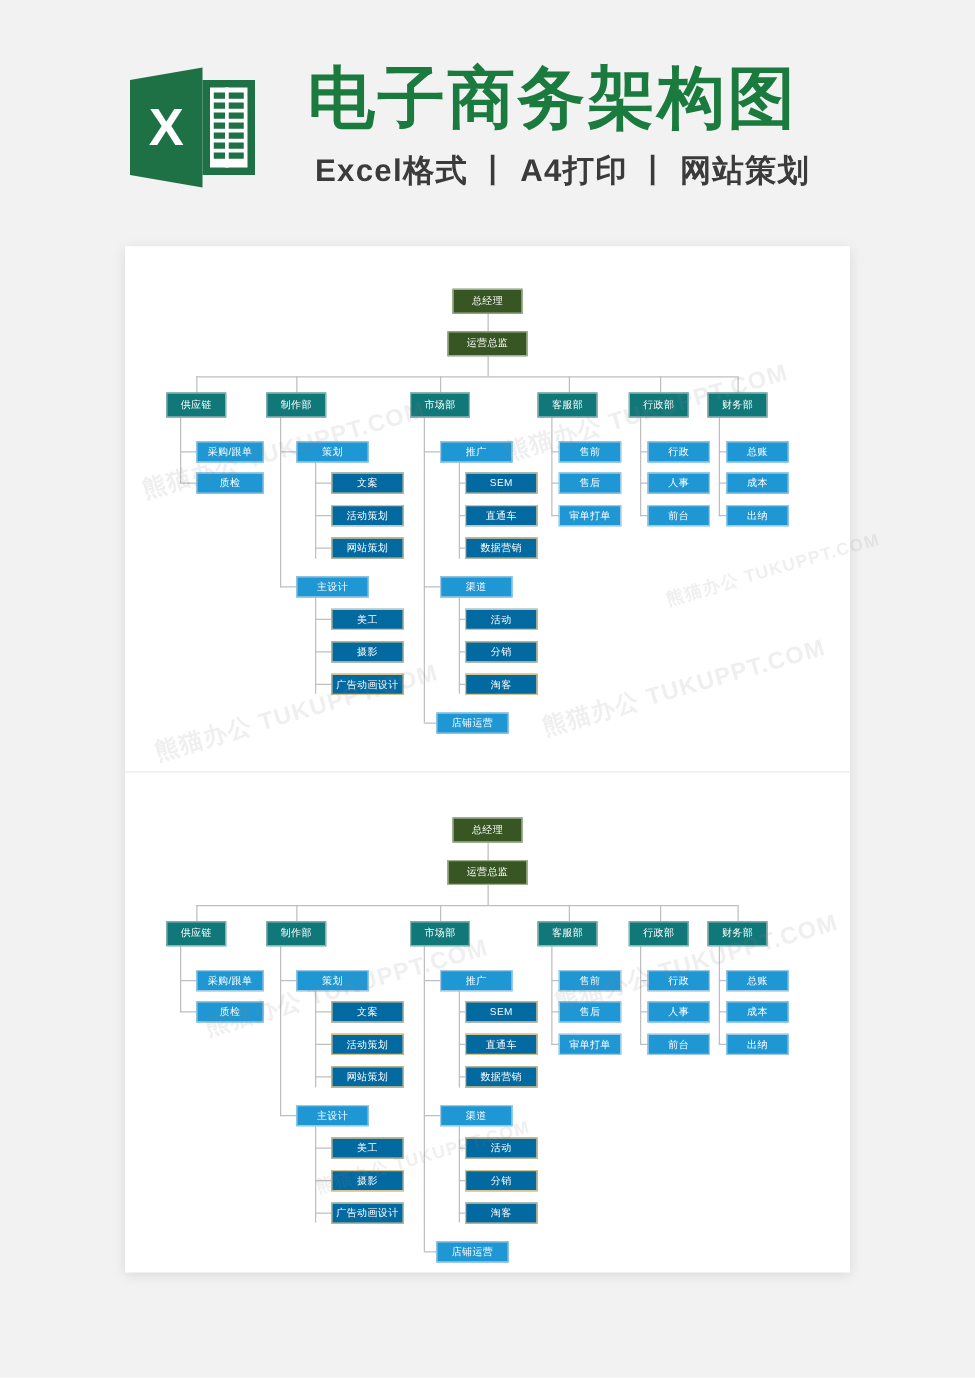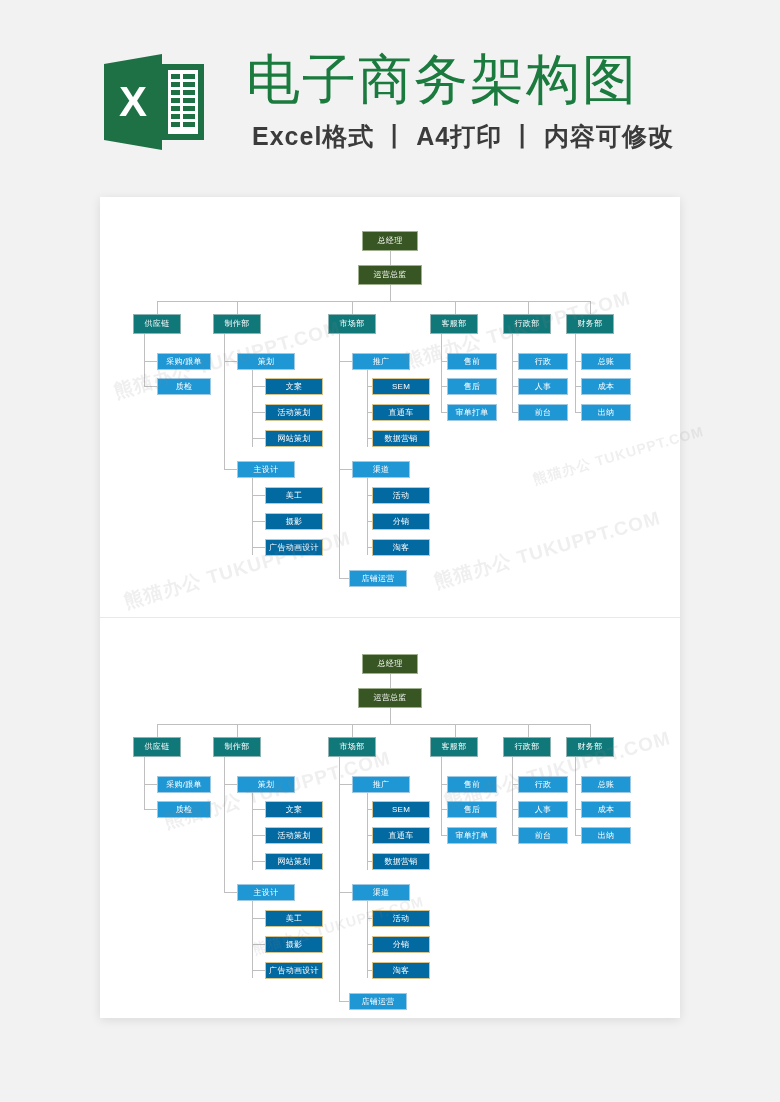--- a/index.html
+++ b/index.html
@@ -13,21 +13,21 @@
   
   .header{
     position:absolute;left:0;top:0;width:780px;height:180px;
     background:#f2f2f2;
   }
   .xl-logo{
     position:absolute;left:104px;top:52px;width:100px;height:100px;
   }
   .title{
     position:absolute;left:246px;top:48px;
-    font-size:54px;font-weight:normal;color:#1b7a3d;
+    font-size:54px;font-weight:bold;color:#1b7a3d;
     letter-spacing:2px;line-height:62px;white-space:nowrap;
   }
   .subtitle{
     position:absolute;left:252px;top:120px;
     font-size:25px;font-weight:bold;color:#3b3b3b;
     letter-spacing:1px;white-space:nowrap;
   }
   
   .paper{
     position:absolute;left:100px;top:197px;width:580px;height:821px;
@@ -88,21 +88,21 @@
         <rect x="67" y="54" width="24" height="5"></rect>
         <rect x="67" y="62" width="24" height="5"></rect>
         <rect x="67" y="70" width="24" height="5"></rect>
       </g>
       <rect x="76" y="18" width="3" height="64" fill="#ffffff"></rect>
       <text x="29" y="64" font-family="Liberation Sans, sans-serif" font-size="42" font-weight="bold" fill="#ffffff" text-anchor="middle">X</text>
     </svg>
   </div>
 
   <div class="title">电子商务架构图</div>
-  <div class="subtitle">Excel格式 丨 A4打印 丨 内容可修改</div>
+  <div class="subtitle">Excel格式 丨 A4打印 丨 网站策划</div>
 </div>
 
 <div class="paper">
 
   <div class="chart" id="chart1">
       <div class="ln lv" style="left: 290px; top: 54px; height: 14px;"></div>
       <div class="ln lv" style="left: 290px; top: 88px; height: 16px;"></div>
       <div class="ln lh" style="left: 57px; top: 104px; width: 433px;"></div>
       <div class="ln lv" style="left: 57px; top: 104px; height: 13px;"></div>
       <div class="ln lv" style="left: 137px; top: 104px; height: 13px;"></div>

